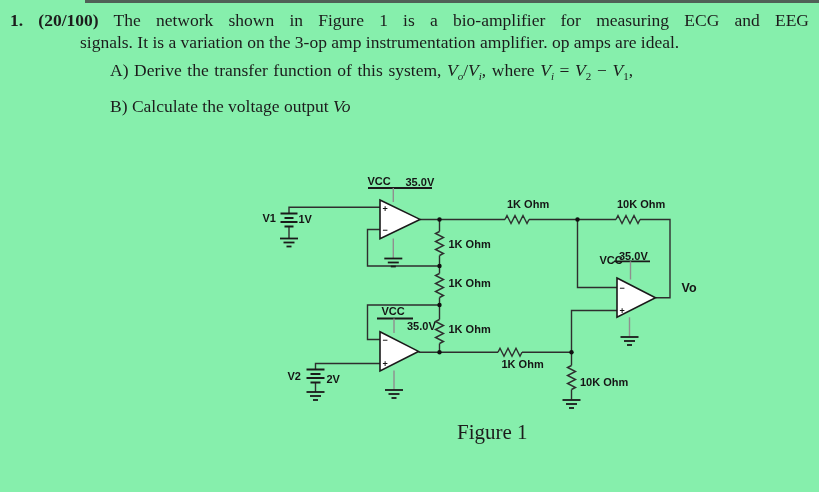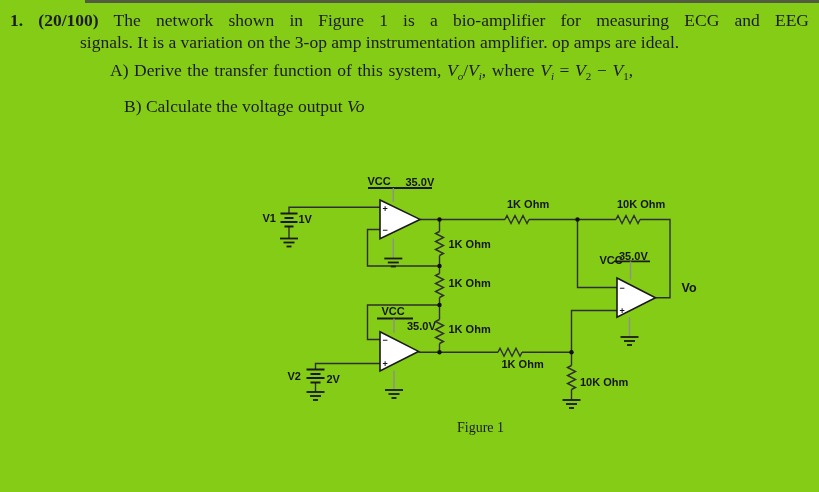--- a/index.html
+++ b/index.html
@@ -1,25 +1,25 @@
 <!DOCTYPE html>
 <html><head>
 <meta charset="utf-8">
 <style>
   html,body{margin:0;padding:0;background:#fff;}
-  .page{position:relative;width:819px;height:492px;background:#84cc16;overflow:hidden;
+  .page{position:relative;width:819px;height:492px;background:#86efac;overflow:hidden;
         font-family:"Liberation Serif",serif;color:#1c1c1c;}
   .artifact{position:absolute;left:85px;top:0;width:734px;height:2.5px;background:#474747;opacity:.85;}
   .tline{position:absolute;font-size:17.5px;line-height:22px;white-space:nowrap;}
   .just{white-space:normal;text-align:justify;text-align-last:justify;}
   .b{font-weight:bold;}
   .mv{font-style:italic;}
   .msub{font-size:11px;vertical-align:-4px;font-style:italic;}
   .msubn{font-size:11px;vertical-align:-4px;font-style:normal;}
-  .caption{position:absolute;left:457px;top:420px;font-size:14px;}
+  .caption{position:absolute;left:457px;top:420px;font-size:21px;}
   svg{position:absolute;left:0;top:0;}
   svg text{font-family:"Liberation Sans",sans-serif;font-weight:bold;font-size:11px;fill:#151515;}
   svg text.pm{font-size:9px;font-weight:600;}
   svg text.vo{font-size:12.5px;}
   .wire{stroke:#2e2e2e;stroke-width:1.4;fill:none;}
   .bar{stroke:#1a1a1a;stroke-width:1.8;fill:none;}
   .pin{stroke:#8f8f8f;stroke-width:1.4;fill:none;}
   .tri{stroke:#1a1a1a;stroke-width:1.6;fill:#ffffff;}
   .res{stroke:#2e2e2e;stroke-width:1.4;fill:none;}
   .plate{stroke:#1a1a1a;stroke-width:2;fill:none;}
@@ -32,21 +32,21 @@
 <div class="page">
 
   <div class="artifact"></div>
 
   <div class="tline just" style="left:10px;top:9px;width:799px;word-spacing:3px;"><span class="b">1. (20/100)</span> <span>The network shown in Figure 1 is a bio-amplifier for measuring ECG and EEG</span></div>
 
   <div class="tline" style="left:80px;top:31px;"><span>signals. It is a variation on the 3-op amp instrumentation amplifier. op amps are ideal.</span></div>
 
   <div class="tline just" style="left:110px;top:59px;width:523px;"><span>A) Derive the transfer function of this system, </span><span class="mv">V</span><span class="msub">o</span><span>/</span><span class="mv">V</span><span class="msub">i</span><span>, where </span><span class="mv">V</span><span class="msub">i</span><span> = </span><span class="mv">V</span><span class="msubn">2</span><span> − </span><span class="mv">V</span><span class="msubn">1</span><span>,</span></div>
 
-  <div class="tline" style="left:124px;top:95px;"><span>B) Calculate the voltage output </span><span class="mv">Vo</span></div>
+  <div class="tline" style="left:110px;top:95px;"><span>B) Calculate the voltage output </span><span class="mv">Vo</span></div>
 
   <svg width="819" height="492" viewBox="0 0 819 492">
 
     <g>
       <path class="wire" d="M289,213.5 L289,207.3 L380,207.3"></path>
       <path class="wire" d="M380,229.5 L367.5,229.5 L367.5,266 L439.5,266"></path>
       <path class="wire" d="M420,219.5 H505"></path>
       <path class="wire" d="M529,219.5 H616"></path>
       <path class="wire" d="M640,219.5 H670 V297.8 H655.5"></path>
       <path class="wire" d="M439.5,219.5 V231.5"></path>

